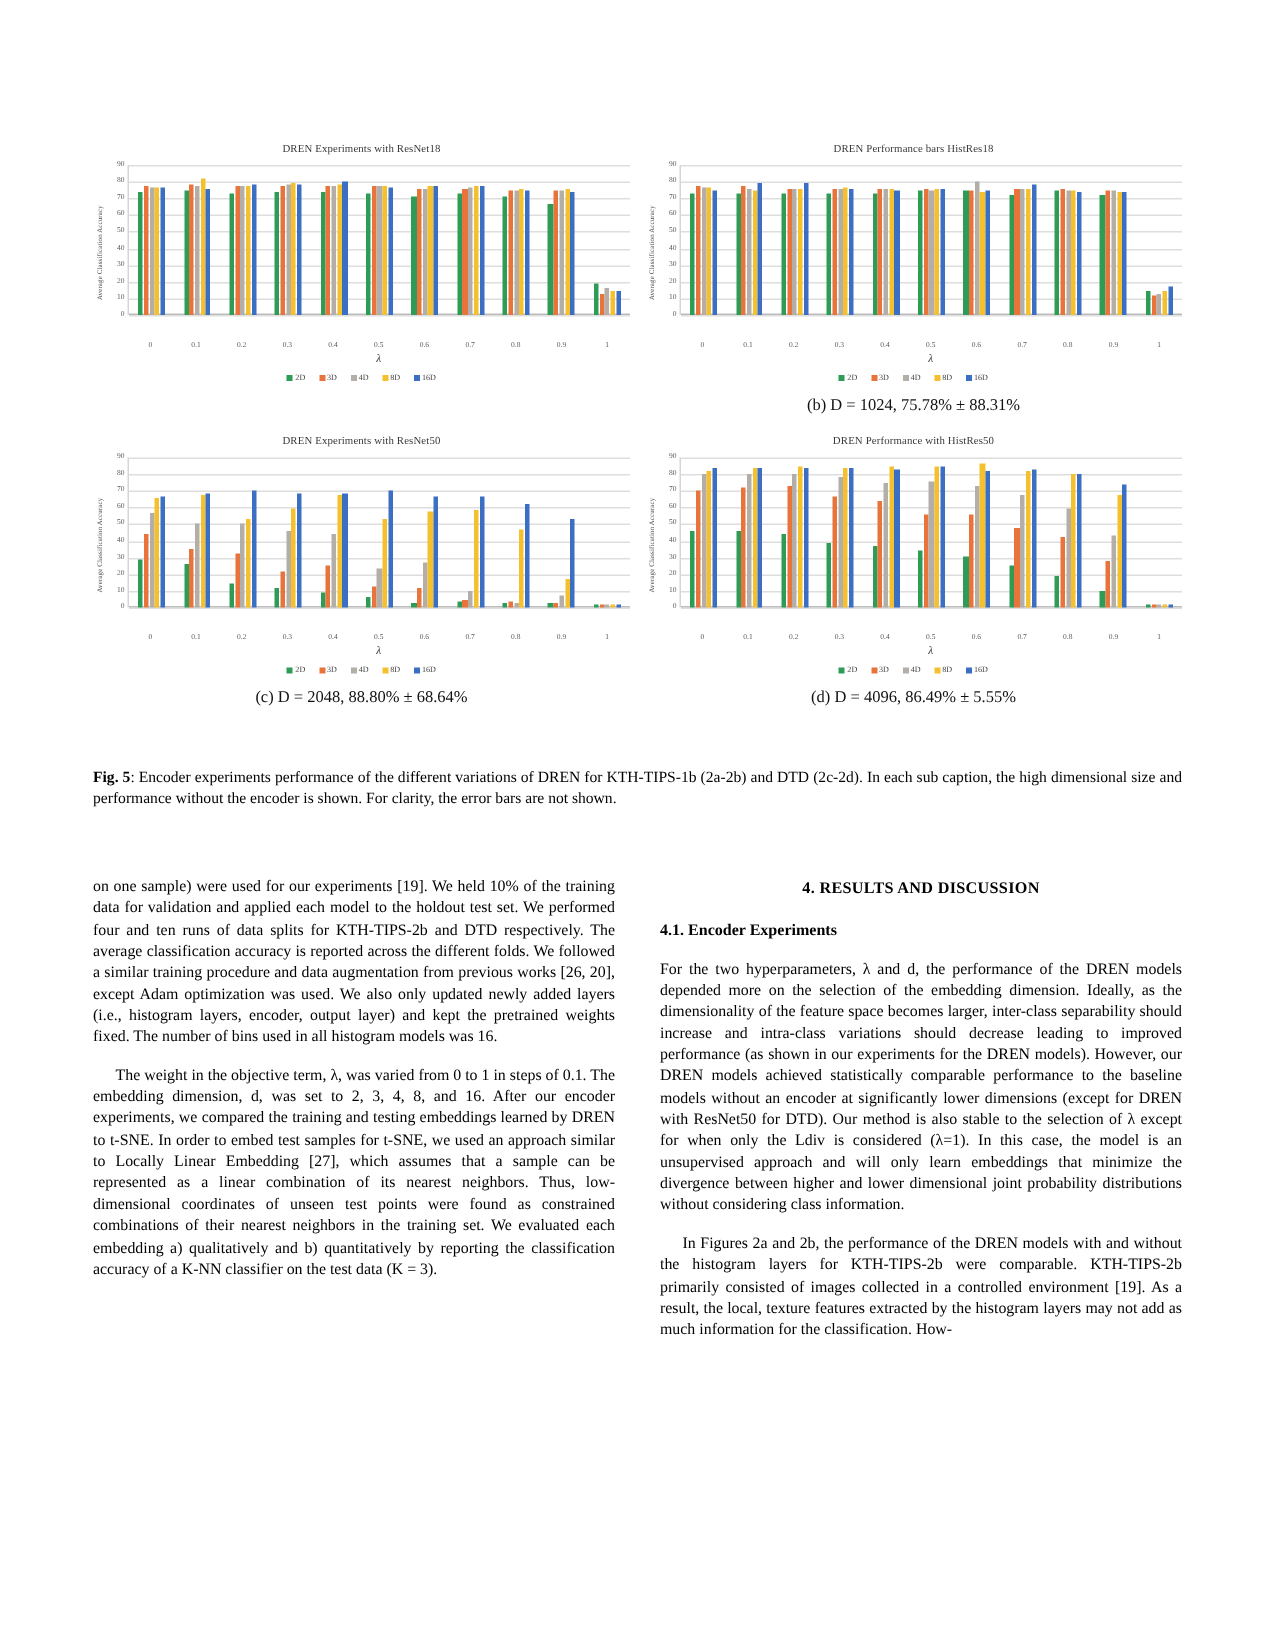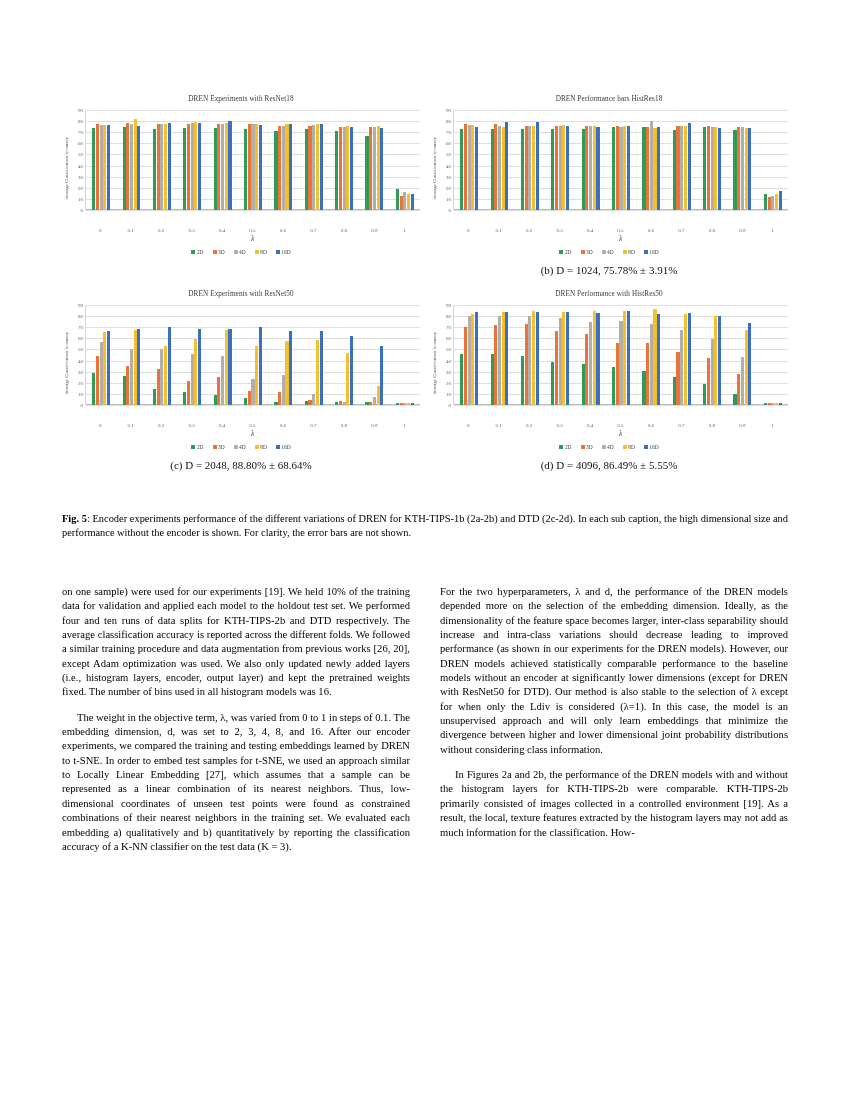--- a/index.html
+++ b/index.html
@@ -501,21 +501,21 @@
               <div class="legend-item">
                 <span class="legend-swatch" style="background: rgb(245, 192, 46);"></span>
                 <span>8D</span>
               </div>
               <div class="legend-item">
                 <span class="legend-swatch" style="background: rgb(58, 111, 196);"></span>
                 <span>16D</span>
               </div>
             </div>
         </div>
-        <div class="subcaption">(b) D = 1024, 75.78% ± 3.91%</div>
+        <div class="subcaption">(b) D = 1024, 75.78% ± 88.31%</div>
       </div>
     </div>
 
     <div class="fig-row">
       <div class="fig-cell">
         <div class="chart-card">
           <div class="chart-title">DREN Experiments with ResNet50</div>
           <div class="plot-wrap">
             <div class="ylabel">Average Classification Accuracy</div>
             <div class="yticks">
@@ -816,17 +816,19 @@
   </div>
 
   <div class="fig-caption"><b>Fig. 5</b><span>: Encoder experiments performance of the different variations of DREN for KTH-TIPS-1b (2a-2b) and DTD (2c-2d). In each sub caption, the high dimensional size and performance without the encoder is shown. For clarity, the error bars are not shown.</span></div>
 
   <div class="col col-left">
     <p>on one sample) were used for our experiments [19]. We held 10% of the training data for validation and applied each model to the holdout test set. We performed four and ten runs of data splits for KTH-TIPS-2b and DTD respectively. The average classification accuracy is reported across the different folds. We followed a similar training procedure and data augmentation from previous works [26, 20], except Adam optimization was used. We also only updated newly added layers (i.e., histogram layers, encoder, output layer) and kept the pretrained weights fixed. The number of bins used in all histogram models was 16.</p>
     <p class="indent">The weight in the objective term, λ, was varied from 0 to 1 in steps of 0.1. The embedding dimension, d, was set to 2, 3, 4, 8, and 16. After our encoder experiments, we compared the training and testing embeddings learned by DREN to t-SNE. In order to embed test samples for t-SNE, we used an approach similar to Locally Linear Embedding [27], which assumes that a sample can be represented as a linear combination of its nearest neighbors. Thus, low-dimensional coordinates of unseen test points were found as constrained combinations of their nearest neighbors in the training set. We evaluated each embedding a) qualitatively and b) quantitatively by reporting the classification accuracy of a K-NN classifier on the test data (K = 3).</p>
   </div>
 
   <div class="col col-right">
+    <div class="sec-title">4.  RESULTS AND DISCUSSION</div>
+    <div class="subsec-title">4.1.  Encoder Experiments</div>
     <p>For the two hyperparameters, λ and d, the performance of the DREN models depended more on the selection of the embedding dimension. Ideally, as the dimensionality of the feature space becomes larger, inter-class separability should increase and intra-class variations should decrease leading to improved performance (as shown in our experiments for the DREN models). However, our DREN models achieved statistically comparable performance to the baseline models without an encoder at significantly lower dimensions (except for DREN with ResNet50 for DTD). Our method is also stable to the selection of λ except for when only the Ldiv is considered (λ=1). In this case, the model is an unsupervised approach and will only learn embeddings that minimize the divergence between higher and lower dimensional joint probability distributions without considering class information.</p>
     <p class="indent">In Figures 2a and 2b, the performance of the DREN models with and without the histogram layers for KTH-TIPS-2b were comparable. KTH-TIPS-2b primarily consisted of images collected in a controlled environment [19]. As a result, the local, texture features extracted by the histogram layers may not add as much information for the classification. How-</p>
   </div>
 
 </div>
 
 </body></html>

